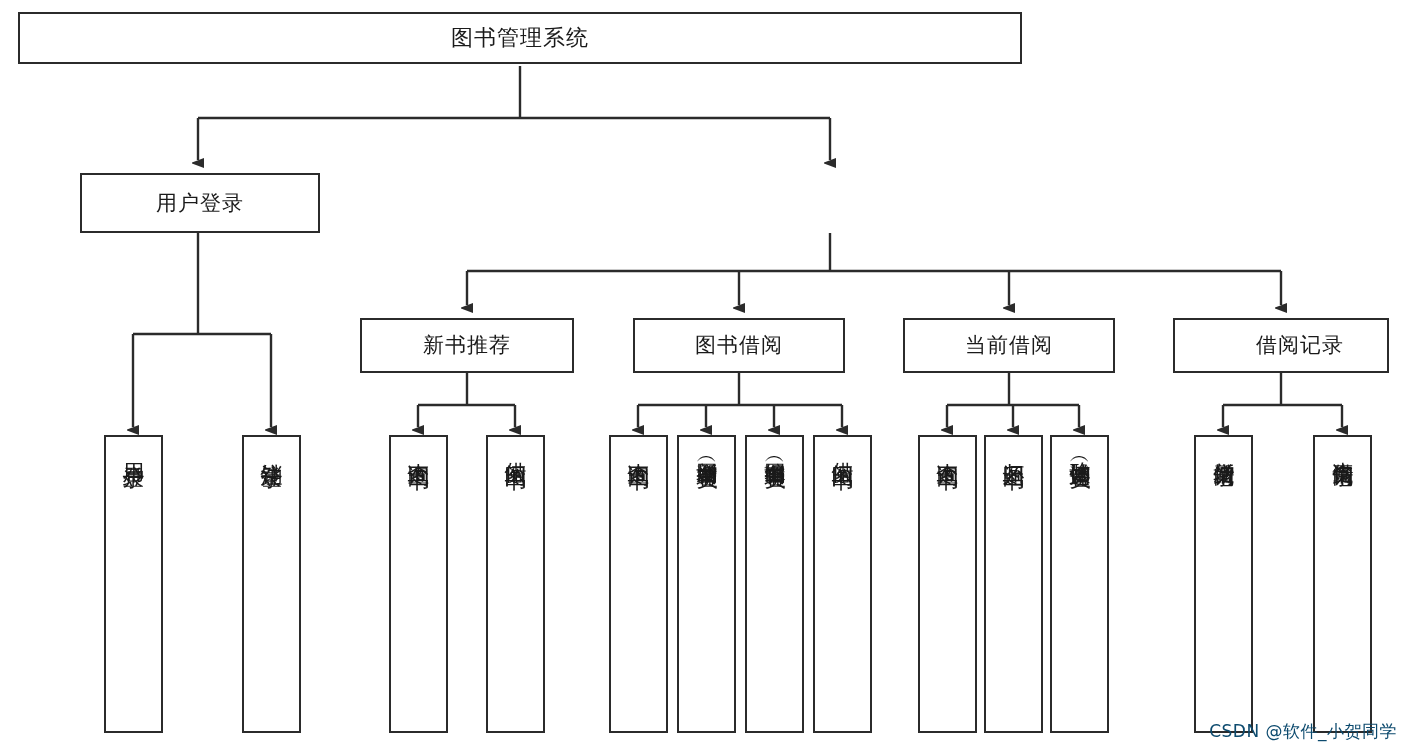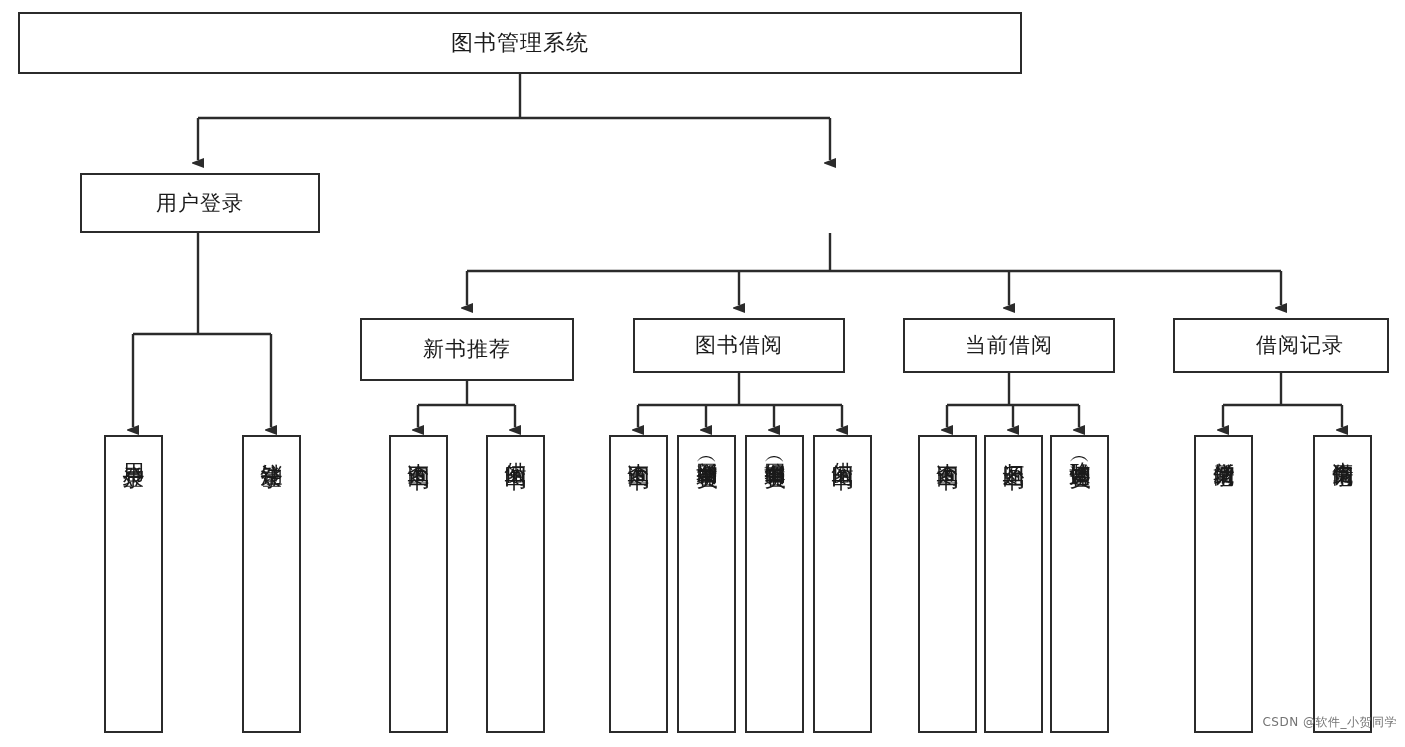--- a/index.html
+++ b/index.html
@@ -54,23 +54,23 @@
     white-space:normal;
     max-height:100%;
   }
   .node.leaf.tall .label{
     font-size:21px;
     letter-spacing:1px;
   }
   #watermark{
     position:absolute;
     right:8px;
-    bottom:16px;
-    font-size:12px;
-    color:#737373;
+    bottom:4px;
+    font-size:17px;
+    color:#0c4a6e;
     letter-spacing:0.5px;
     white-space:nowrap;
   }
 </style>
 </head>
 <body>
 
 <div id="canvas">
 
   <svg id="wires" viewBox="0 0 1405 747">
@@ -116,29 +116,29 @@
       <path d="M1013,405 L1013,427" marker-end="url(#arrow)"></path>
       <path d="M1079,405 L1079,427" marker-end="url(#arrow)"></path>
 
       <path d="M1281,373 L1281,405"></path>
       <path d="M1223,405 L1342,405"></path>
       <path d="M1223,405 L1223,427" marker-end="url(#arrow)"></path>
       <path d="M1342,405 L1342,427" marker-end="url(#arrow)"></path>
     </g>
   </svg>
 
-  <div class="node root" style="left:18px;top:12px;width:1004px;height:62px;">
+  <div class="node root" style="left:18px;top:12px;width:1004px;height:52px;">
     <span class="label">图书管理系统</span>
   </div>
 
   <div class="node mid" style="left:80px;top:173px;width:240px;height:60px;">
     <span class="label">用户登录</span>
   </div>
 
-  <div class="node mid" style="left:360px;top:318px;width:214px;height:63px;">
+  <div class="node mid" style="left:360px;top:318px;width:214px;height:55px;">
     <span class="label">新书推荐</span>
   </div>
   <div class="node mid" style="left:633px;top:318px;width:212px;height:55px;">
     <span class="label">图书借阅</span>
   </div>
   <div class="node mid" style="left:903px;top:318px;width:212px;height:55px;">
     <span class="label">当前借阅</span>
   </div>
   <div class="node mid" style="left:1173px;top:318px;width:216px;height:55px;padding-left:38px;">
     <span class="label">借阅记录</span>

